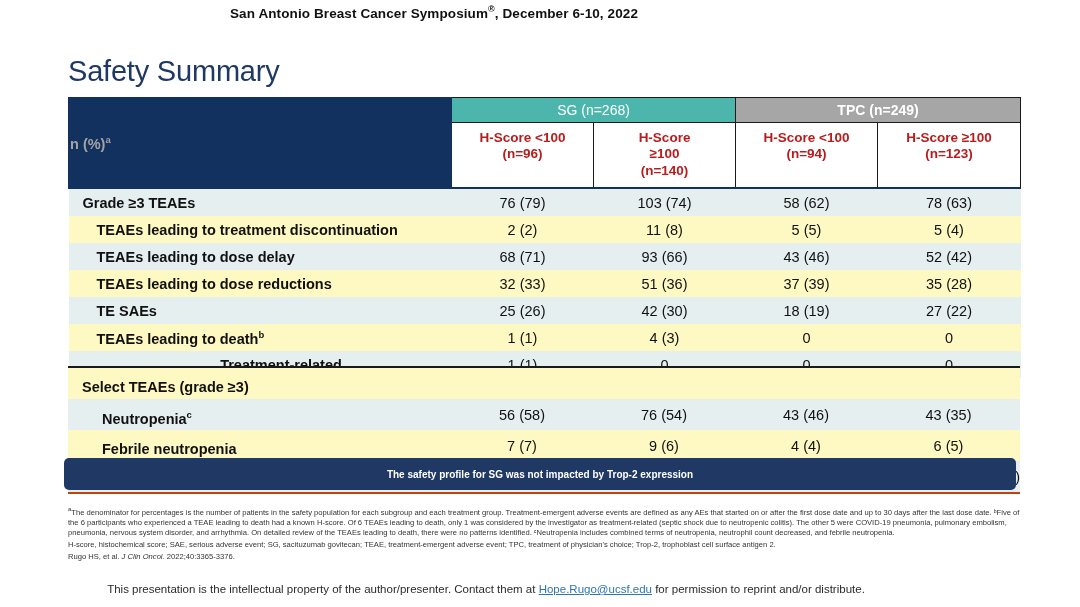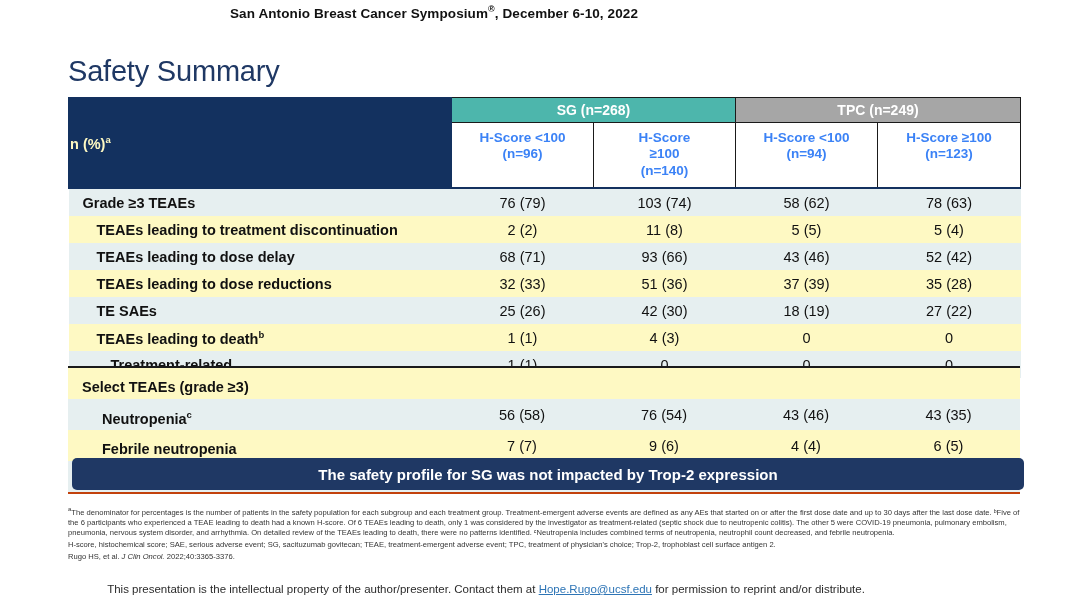--- a/index.html
+++ b/index.html
@@ -58,51 +58,51 @@
   table.safety col.c-val2  { width: 143px; }
 
   
   .grp-blank {
     background: #13315f;
     border: 1px solid #13315f;
   }
   .grp-sg {
     background: #4db6ac;
     color: #ffffff;
-    font-weight: bold;
+    font-weight: normal;
     font-size: 14px;
     text-align: center;
     height: 22px;
     border: 1px solid #1a1a1a;
   }
   .grp-tpc {
     background: #a6a6a6;
     color: #ffffff;
     font-weight: bold;
     font-size: 14px;
     text-align: center;
     height: 22px;
     border: 1px solid #1a1a1a;
   }
 
   
   .lbl-head {
     background: #13315f;
-    color: #fef9c3;
+    color: #a3a3a3;
     font-weight: bold;
     font-size: 14.5px;
     text-align: left;
     padding: 0 0 0 14px;
     vertical-align: middle;
     border: 1px solid #13315f;
   }
   .lbl-head sup { font-size: 9.5px; vertical-align: super; }
   .sub-head {
     background: #ffffff;
-    color: #3b82f6;
+    color: #b91c1c;
     font-weight: bold;
     font-size: 13.5px;
     text-align: center;
     vertical-align: top;
     padding: 7px 4px 8px 4px;
     border-left: 1px solid #1a1a1a;
     border-right: 1px solid #1a1a1a;
     border-bottom: 2px solid #13315f;
     line-height: 1.22;
   }
@@ -110,21 +110,21 @@
 
   
   table.safety td.rlabel {
     font-size: 14.5px;
     font-weight: bold;
     color: #111111;
     padding: 4px 0 4px 14px;
     height: 19px;
   }
   table.safety td.rlabel.indent1 { padding-left: 28px; }
-  table.safety td.rlabel.indent2 { padding-left: 42px; }
+  table.safety td.rlabel.indent2 { padding-left: 42px; text-align: center; }
   table.safety td.rlabel sup { font-size: 9.5px; vertical-align: super; }
   table.safety td.rval {
     font-size: 14.5px;
     text-align: center;
     color: #111111;
     padding: 4px 0;
   }
   tr.band td { background: #e6eff0; }
   tr.plain td { background: #fef9c3; }
 
@@ -160,28 +160,28 @@
     font-size: 14.5px;
     text-align: center;
     color: #111111;
     padding: 3px 0;
   }
   table.sel tr.last td { border-bottom: 2px solid #c2410c; text-align: right; }
 
   
   .banner {
     position: absolute;
-    left: 72px;
+    left: 64px;
     top: 458px;
     width: 952px;
     height: 32px;
     background: #1f3864;
     border-radius: 5px;
     color: #ffffff;
-    font-size: 15px;
+    font-size: 10px;
     font-weight: bold;
     display: flex;
     align-items: center;
     justify-content: center;
     text-align: center;
   }
 
   
   .footnotes {
     position: absolute;

